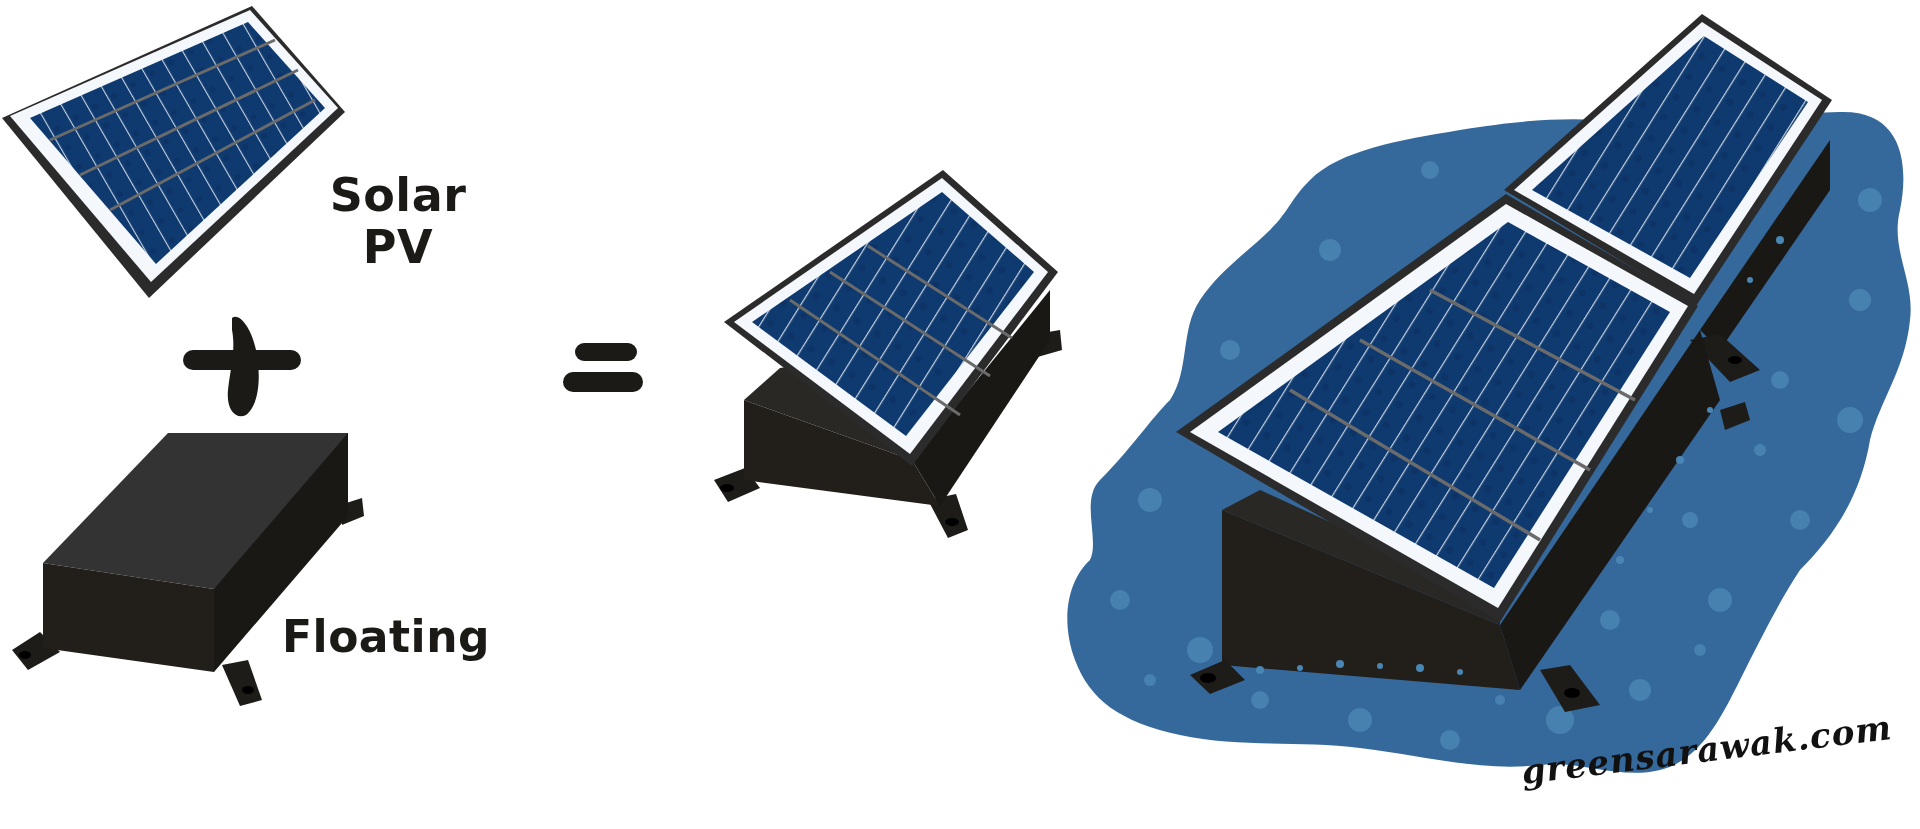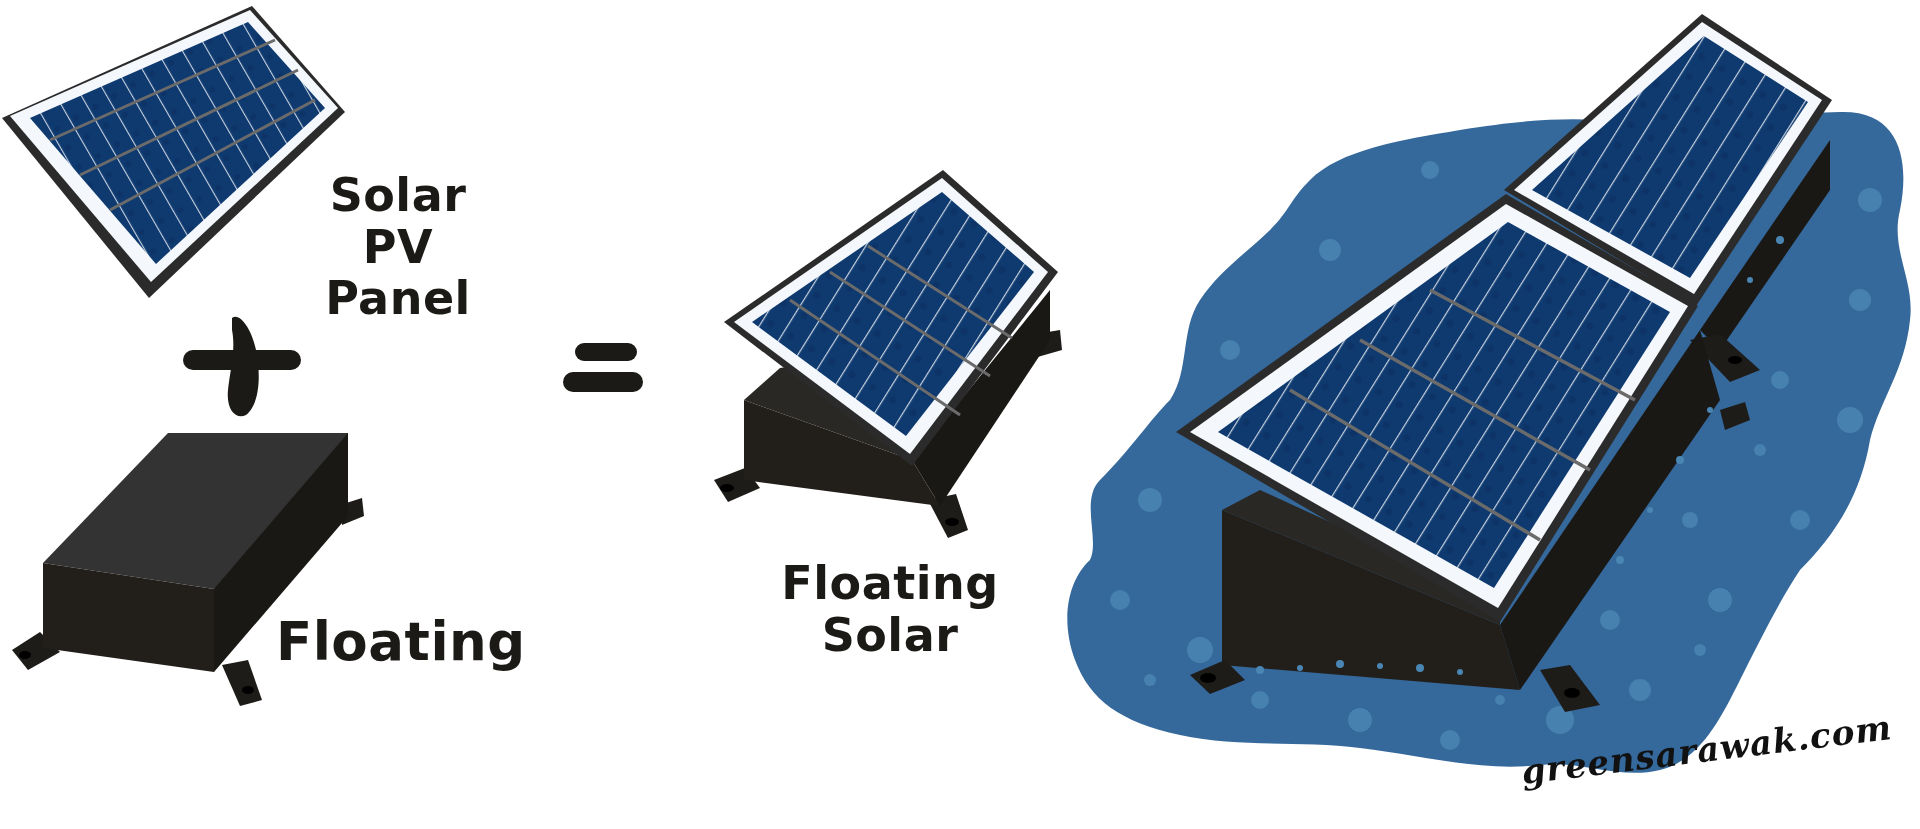--- a/index.html
+++ b/index.html
@@ -9,21 +9,21 @@
     position: absolute;
     font-family: "DejaVu Sans", sans-serif;
     font-weight: bold;
     color: #1c1a17;
     text-align: center;
     line-height: 1.12;
     letter-spacing: 0.5px;
   }
   .label span { display: block; }
   #lbl-panel { left: 288px; top: 170px; width: 220px; font-size: 46px; }
-  #lbl-float { left: 276px; top: 612px; width: 220px; font-size: 53px; }
+  #lbl-float { left: 276px; top: 612px; width: 220px; font-size: 44px; }
   #lbl-unit { left: 712px; top: 558px; width: 356px; font-size: 46px; }
   #watermark {
     position: absolute; left: 1524px; top: 752px; width: 320px;
     font-family: "DejaVu Serif", serif; font-style: italic; font-weight: bold;
     font-size: 34px; color: #111; transform: rotate(-7deg); transform-origin: left bottom;
     letter-spacing: 1px;
   }
 </style>
 </head>
 <body>
@@ -164,24 +164,22 @@
     <g stroke="#6b6b6b" stroke-width="3.5">
       <line x1="1290" y1="390" x2="1540" y2="540"></line>
       <line x1="1360" y1="340" x2="1590" y2="470"></line>
       <line x1="1430" y1="290" x2="1635" y2="400"></line>
     </g>
   </g>
 </svg>
 
 <div id="lbl-panel" class="label">
   <span>Solar PV</span>
-  <span>Panel</span>
 </div>
 
 <div id="lbl-float" class="label">
   <span>Floating</span>
 </div>
 
 <div id="lbl-unit" class="label">
-  <span>Floating Solar</span>
 </div>
 
 <div id="watermark">greensarawak.com</div>
 
 </body></html>

